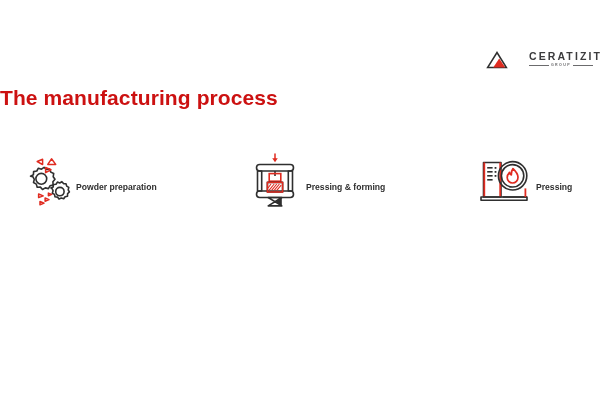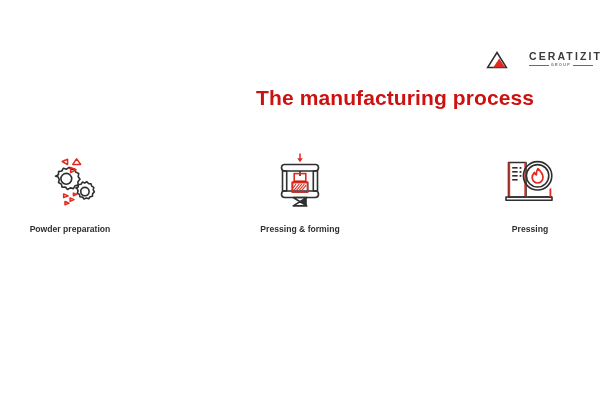--- a/index.html
+++ b/index.html
@@ -65,41 +65,41 @@
     white-space: nowrap;
     padding: 0 2px;
   }
 
   
   #page-title {
     position: absolute;
     top: 85px;
     left: 0;
     width: 534px;
-    text-align: right;
+    text-align: left;
     font-size: 21px;
     font-weight: bold;
     color: #cc1111;
     letter-spacing: 0.1px;
     line-height: 26px;
   }
 
   
   #steps-row {
     position: absolute;
     top: 150px;
     left: 14px;
     width: 572px;
     display: flex;
     align-items: flex-start;
     justify-content: space-between;
   }
   .step {
     display: flex;
-    flex-direction: column;
+    flex-direction: row;
     align-items: center;
     width: 112px;
   }
   .step-icon {
     width: 62px;
     height: 62px;
     display: block;
   }
   .step-label {
     margin-top: 12px;

